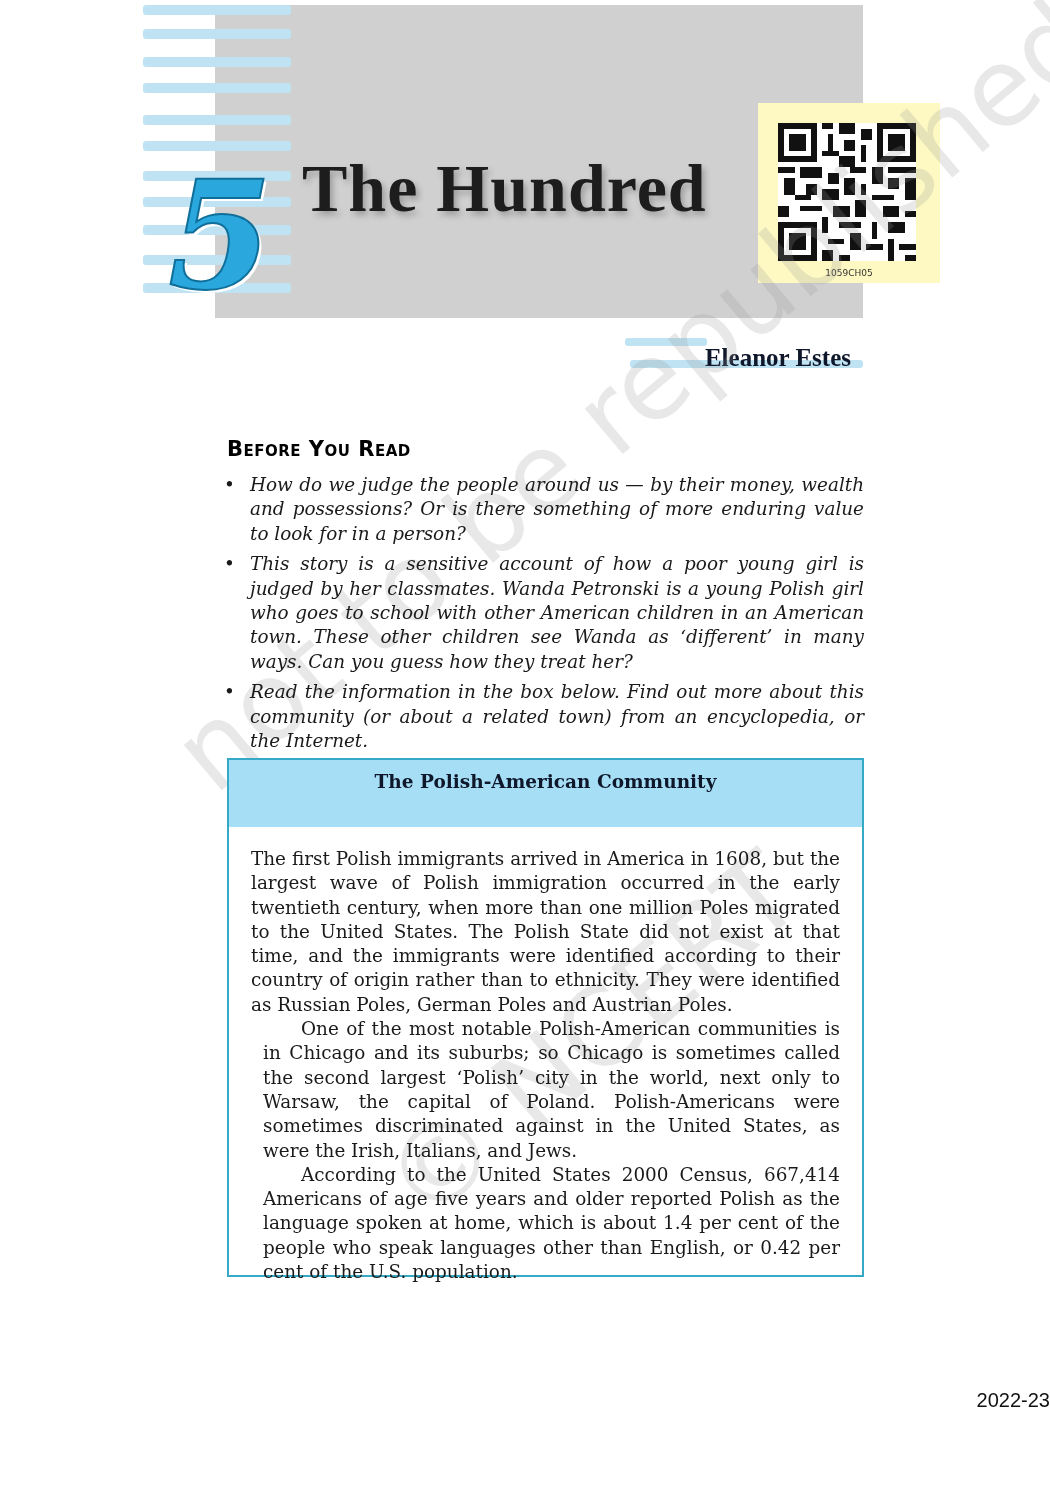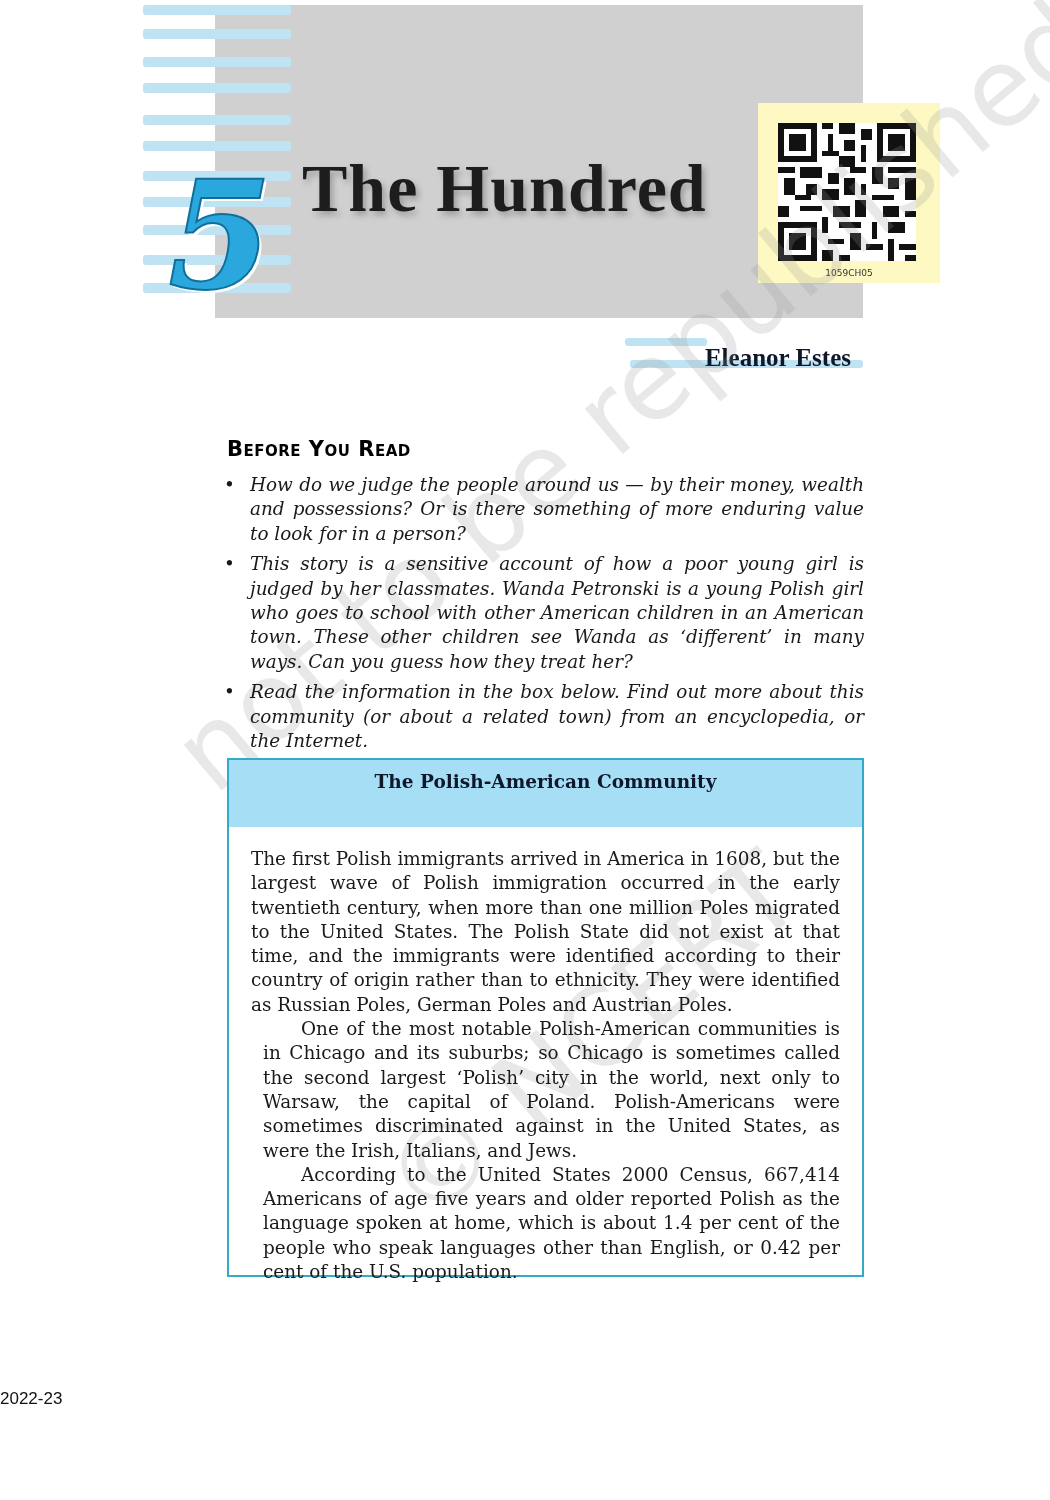--- a/index.html
+++ b/index.html
@@ -20,21 +20,21 @@
   .bullets { position:absolute; left:222px; top:473px; width:642px; margin:0; padding:0; list-style:none; }
   .bullets li { position:relative; padding-left:28px; font-family:"DejaVu Serif", serif; font-style:italic; font-size:18.4px; line-height:24.4px; text-align:justify; margin-bottom:6px; color:#1a1a1a; }
   .bullets li .dot { position:absolute; left:2px; top:0; font-style:normal; }
   .info-box { position:absolute; left:227px; top:758px; width:633px; height:515px; border:2px solid #35a9c5; background:transparent; }
   .info-head { background:#a5def5; height:67px; text-align:center; font-family:"DejaVu Serif", serif; font-weight:bold; font-size:18.5px; line-height:24px; padding-top:10px; box-sizing:border-box; color:#0f172a; }
   .info-body { padding:20px 22px 0 22px; }
   .info-body p { margin:0; font-family:"DejaVu Serif", serif; font-size:18.4px; line-height:24.3px; text-align:justify; color:#1a1a1a; }
   .info-body p.indent { text-indent:38px;margin-left:12px; }
   .watermark { position:absolute; left:150px; top:720px; font-family:"DejaVu Sans", sans-serif; font-size:108px; color:rgba(150,150,150,0.22); transform:rotate(-40deg); transform-origin:left top; white-space:nowrap; pointer-events:none; }
   .watermark2 { position:absolute; left:360px; top:1150px; font-family:"DejaVu Sans", sans-serif; font-size:108px; color:rgba(150,150,150,0.22); transform:rotate(-40deg); transform-origin:left top; white-space:nowrap; pointer-events:none; }
-  .footer-year { position:absolute; left:0; width:1050px; top:1389px; text-align:left; font-family:"Liberation Sans", sans-serif; font-size:17px; color:#111; }
+  .footer-year { position:absolute; left:0; width:1050px; top:1389px; text-align:right; font-family:"Liberation Sans", sans-serif; font-size:20px; color:#111; }
 </style>
 </head>
 <body>
 
 <div class="banner"></div>
 
 <div class="stripes">
   <div class="stripe" style="top:0px"></div>
   <div class="stripe" style="top:24px"></div>
   <div class="stripe" style="top:52px"></div>

